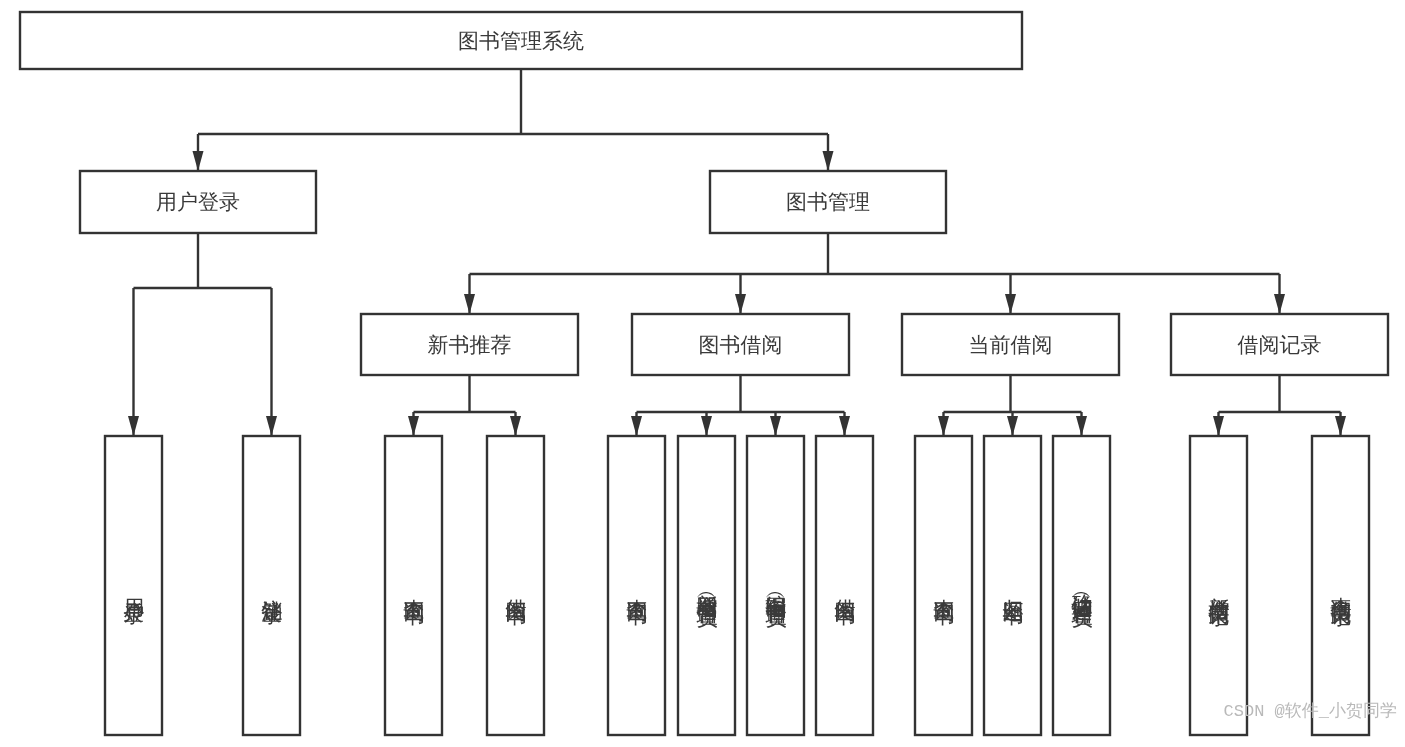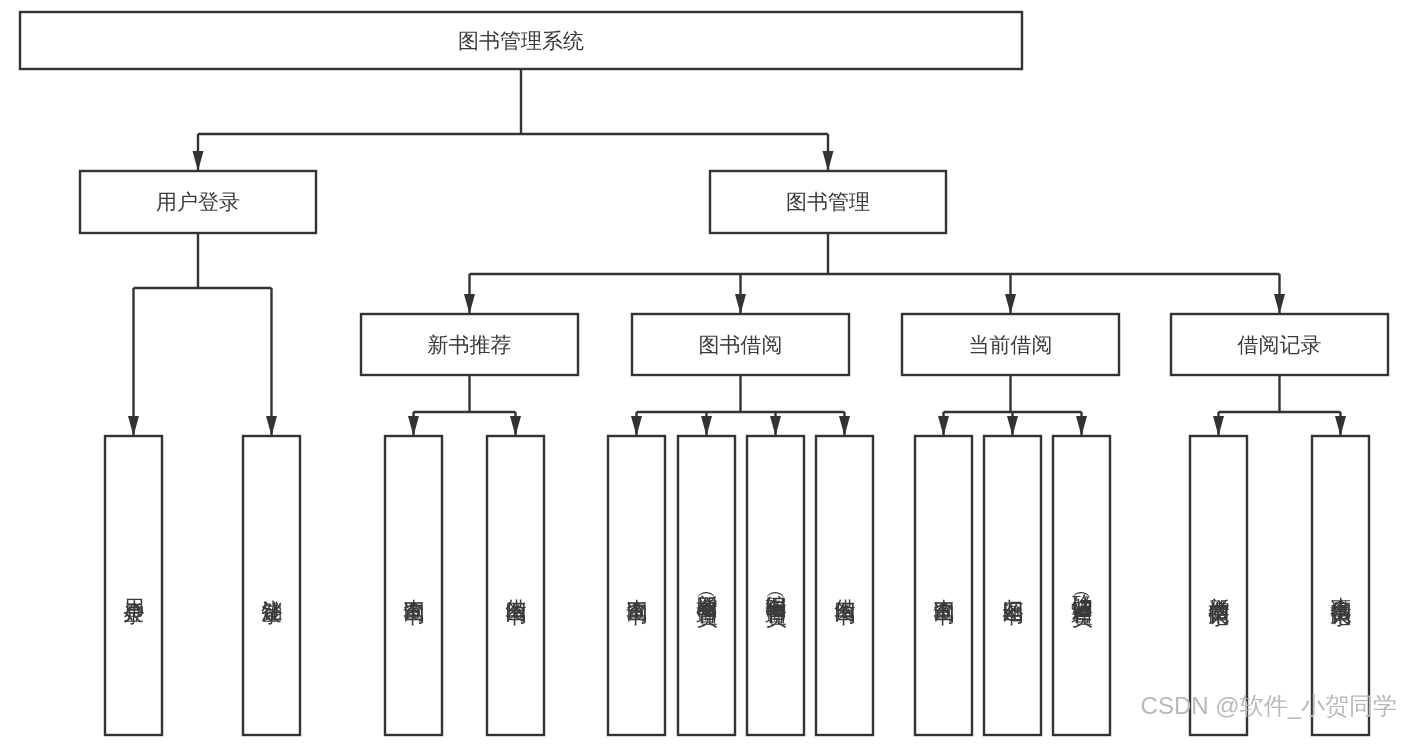--- a/index.html
+++ b/index.html
@@ -62,22 +62,22 @@
     align-items: center;
     justify-content: center;
     white-space: nowrap;
     pointer-events: none;
     user-select: none;
   }
   .watermark {
     position: absolute;
     right: 8px;
     bottom: 4px;
-    font-family: Liberation Sans, sans-serif;
-    font-size: 24px;
+    font-family: Liberation Mono, monospace;
+    font-size: 17px;
     color: #b9b9b9;
     white-space: nowrap;
     user-select: none;
   }
 </style>
 </head>
 <body>
 
 <div id="diagram-root">
 

